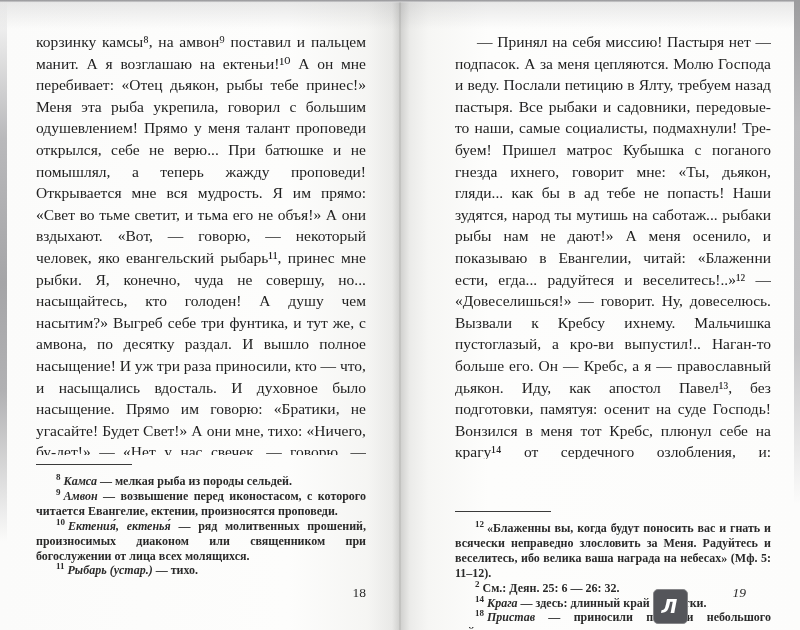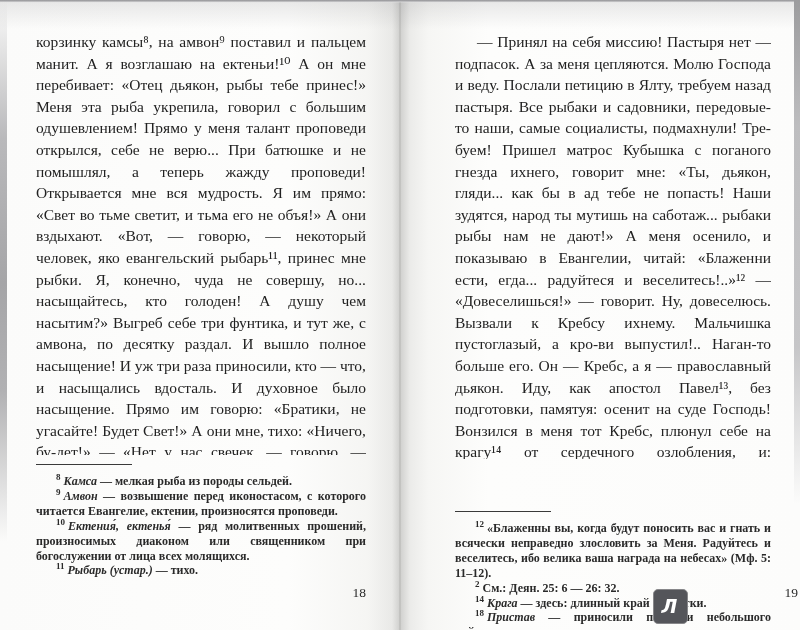--- a/index.html
+++ b/index.html
@@ -65,21 +65,21 @@
   .fn-divider { width:96px; height:0; border-top:1.5px solid #3a3a3a; margin:0 0 9px 0; }
   .fn { margin:0; text-indent:20px; }
   .fn sup { font-size:9px; line-height:0; margin-right:3px; }
   .fn i { font-style:italic; }
 
   .page-num {
     position:absolute; top:585px;
     font-size:13.5px; color:#2a2a2a; text-align:right;
   }
   .page-num.left  { left:36px;  width:330px; }
-  .page-num.right { left:482px; width:316px; }
+  .page-num.right { left:430px; width:316px;font-style:italic; }
 
   
   .watermark {
     position:absolute; left:653px; top:589px; width:35px; height:35px;
     background:#54555a; border:1px solid #87878a; border-radius:5px;
     display:flex; align-items:center; justify-content:center;
     box-sizing:border-box;
   }
   .watermark span {
     color:#fff; font-family:"DejaVu Sans","Liberation Sans",sans-serif;

